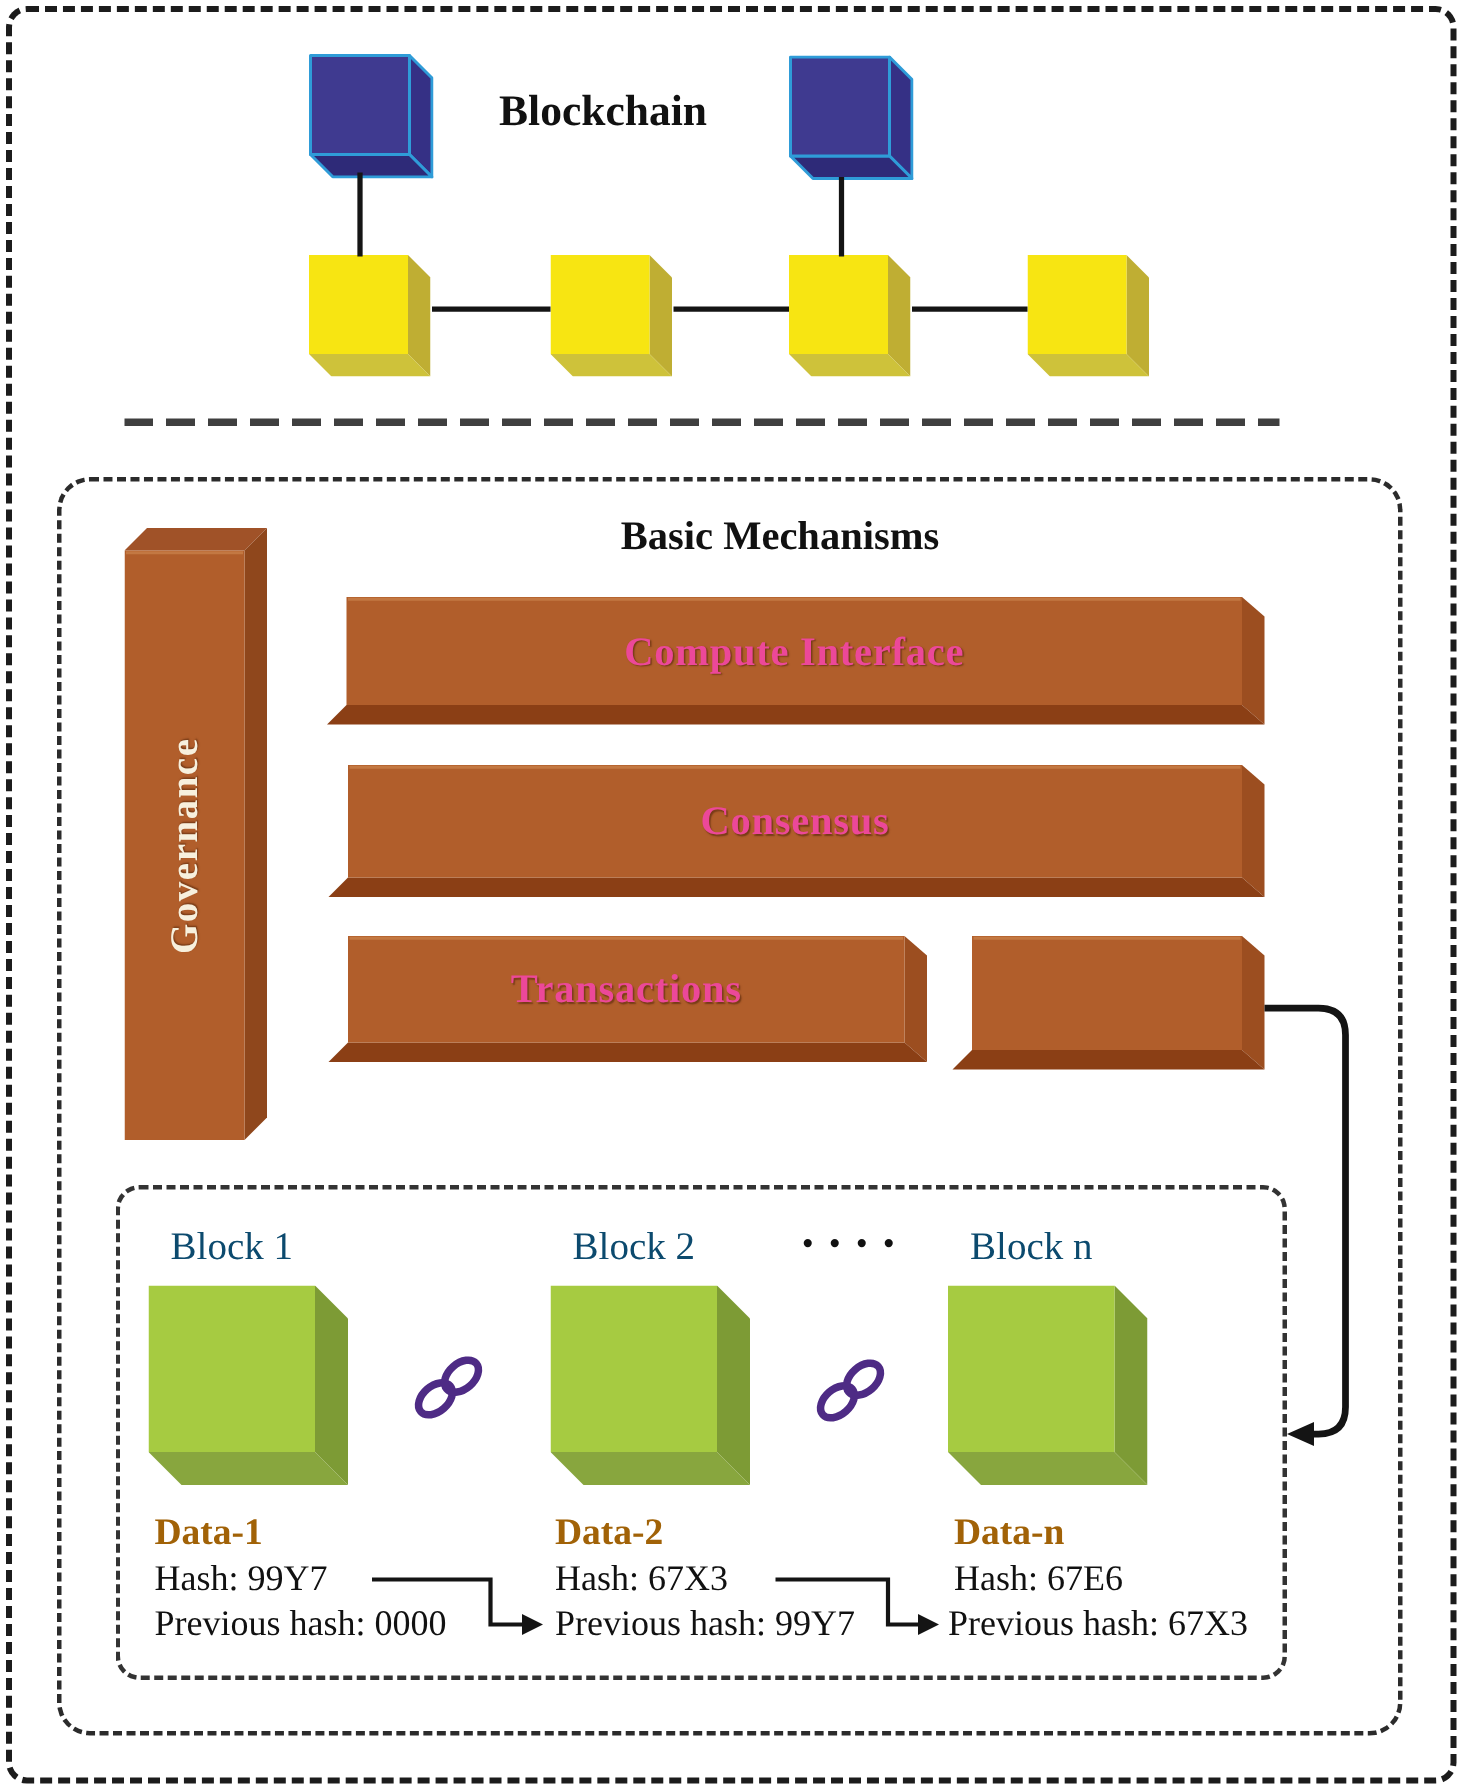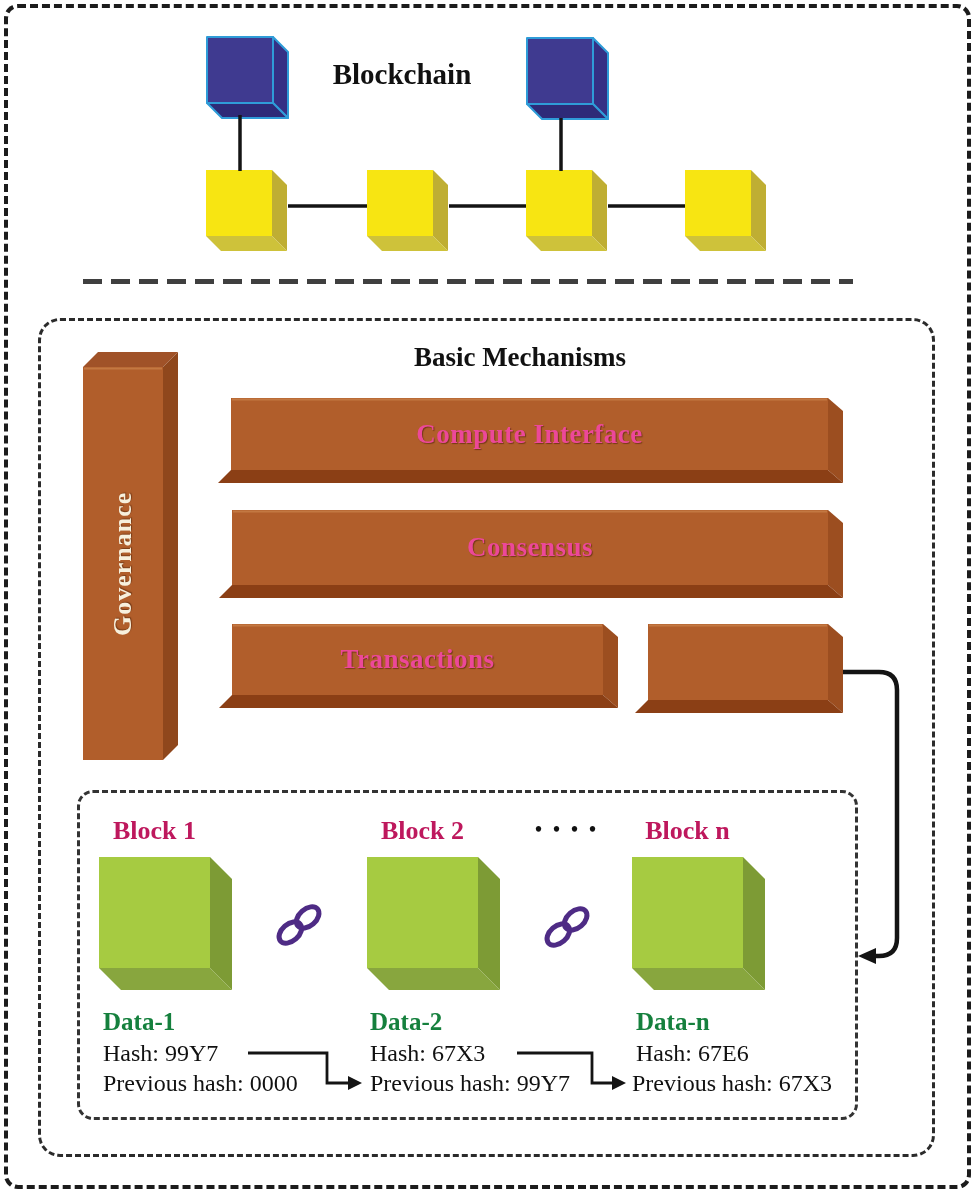--- a/index.html
+++ b/index.html
@@ -32,22 +32,22 @@
     font-weight:bold;font-size:27px;color:#ec4899;text-shadow:1px 1px 1px rgba(70,30,5,.55);
     letter-spacing:.5px;
   }
   .gov-label{
     position:absolute;display:flex;align-items:center;justify-content:center;
     writing-mode:vertical-rl;transform:rotate(180deg);
     font-weight:bold;font-size:26px;color:#f7f0dd;letter-spacing:1px;
     text-shadow:1px 1px 1px rgba(70,30,5,.5);
   }
   
-  .block-title{font-weight:bold;font-size:26px;color:#be185d;text-align:center;}
-  .data-label{font-weight:bold;font-size:25px;color:#15803d;}
+  .block-title{font-weight:normal;font-size:26px;color:#0c4a6e;text-align:center;}
+  .data-label{font-weight:bold;font-size:25px;color:#a16207;}
   .hash-line{font-size:24px;color:#111;}
   #chain-dots{font-weight:bold;font-size:20px;letter-spacing:3px;text-align:center;color:#111;}
   svg{display:block;}
   #overlay{left:0;top:0;pointer-events:none;}
 </style>
 </head>
 <body>
 
 <div id="page">
 

